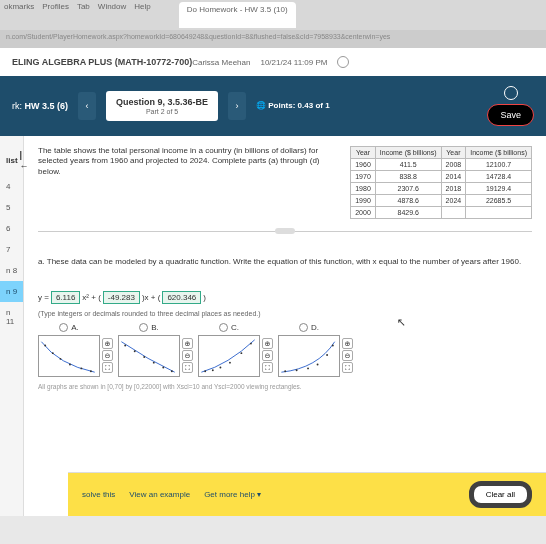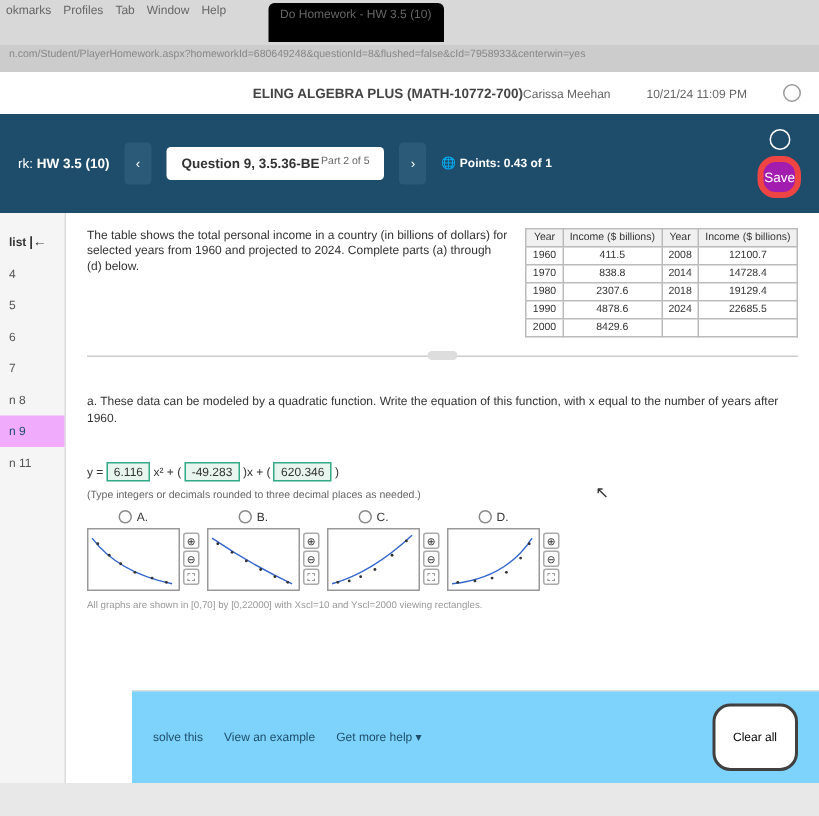--- a/index.html
+++ b/index.html
@@ -1,38 +1,38 @@
 <!DOCTYPE html>
 <html><head>
 <meta charset="utf-8">
 <style>
 *{margin:0;padding:0;box-sizing:border-box;font-family:Arial,sans-serif}
 body{width:546px;height:544px;background:#e8e8e8;overflow:hidden;font-size:9px;position:relative}
 .browser-top{background:#d8d8d8;height:30px;display:flex;padding:2px 4px;gap:8px;color:#666;font-size:8px}
 .tab-bar{display:flex;gap:4px;margin-left:20px}
-.tab{background:#000000;padding:3px 8px;border-radius:4px 4px 0 0;font-size:8px}
+.tab{background:#ffffff;padding:3px 8px;border-radius:4px 4px 0 0;font-size:8px}
 .url-bar{background:#ccc;height:18px;padding:3px 6px;font-size:7px;color:#888;overflow:hidden;white-space:nowrap}
-.course-header{background:#fff;padding:8px 12px;display:flex;justify-content:flex-end;align-items:center;font-size:9px}
+.course-header{background:#fff;padding:8px 12px;display:flex;justify-content:flex-start;align-items:center;font-size:9px}
 .course-title{color:#444;font-weight:bold}
-.user-info{display:flex;gap:24px;align-items:center;color:#666;font-size:8px}
+.user-info{display:flex;gap:10px;align-items:center;color:#666;font-size:8px}
 .clock{width:12px;height:12px;border:1px solid #999;border-radius:50%}
 .hw-header{background:#1e4d6b;color:#fff;padding:10px 12px;display:flex;align-items:center;gap:10px}
 .hw-left{flex:0 0 auto;font-size:9px}
-.q-box{background:#fff;color:#333;padding:6px 10px;border-radius:3px;text-align:center;display:flex;flex-direction:row;gap:1px}
+.q-box{background:#fff;color:#333;padding:6px 10px;border-radius:3px;text-align:center;display:flex;flex-direction:column;gap:1px}
 .q-title{font-weight:bold;font-size:9px}
 .q-sub{font-size:7px;color:#666}
 .nav-arrow{background:#2a5a78;color:#fff;width:18px;height:28px;display:flex;align-items:center;justify-content:center;border-radius:3px;cursor:pointer}
 .score-box{flex:1;font-size:8px;line-height:1.4}
-.save-btn{background:#a21caf;border:4px solid #ef4444;color:#fff;padding:5px 0;border-radius:12px;font-size:9px;cursor:pointer}
+.save-btn{background:#000000;border:1px solid #ef4444;color:#fff;padding:5px 12px;border-radius:12px;font-size:9px;cursor:pointer}
 .gear{width:14px;height:14px;border:1px solid #fff;border-radius:50%;position:relative}
 .main{display:flex;background:#fff;height:380px}
-.sidebar{width:44px;background:#f5f5f5;border-right:1px solid #ddd;padding-top:8px}
+.sidebar{width:24px;background:#f5f5f5;border-right:1px solid #ddd;padding-top:8px}
 .side-item{padding:6px 4px;font-size:8px;color:#555;text-align:left;padding-left:6px}
 .side-item.list{font-weight:bold;color:#333;display:flex;align-items:center;gap:2px}
-.side-item.active{background:#f0abfc;color:#1e4d6b}
+.side-item.active{background:#7dd3fc;color:#1e4d6b}
 .content{flex:1;padding:10px 14px;font-size:8px;color:#333;position:relative}
 .top-row{display:flex;gap:12px;margin-bottom:12px}
 .instructions{flex:1;line-height:1.3;font-size:8px}
 .data-table{border-collapse:collapse;font-size:7px}
 .data-table th,.data-table td{border:1px solid #bbb;padding:2px 4px;text-align:center}
 .data-table th{background:#f0f0f0;font-weight:normal}
 .divider{height:1px;background:#ccc;margin:8px 0;position:relative}
 .divider::after{content:"";position:absolute;left:50%;top:-3px;width:20px;height:6px;background:#ddd;border-radius:3px;transform:translateX(-50%)}
 .part-a{margin:24px 0;line-height:1.4}
 .equation{margin:6px 0;display:flex;align-items:center;gap:2px;font-size:8px}
@@ -42,23 +42,23 @@
 .options{display:flex;gap:18px;margin-top:6px;align-items:flex-start}
 .option{display:flex;flex-direction:column;align-items:center;gap:3px}
 .opt-label{display:flex;align-items:center;gap:3px;font-size:8px}
 .radio{width:9px;height:9px;border:1px solid #888;border-radius:50%}
 .graph{width:62px;height:42px;border:1px solid #999;background:#fff;position:relative}
 .graph-tools{display:flex;flex-direction:column;gap:1px;position:absolute;right:-14px;top:2px}
 .tool{width:11px;height:11px;border:1px solid #aaa;border-radius:2px;display:flex;align-items:center;justify-content:center;font-size:7px;background:#fff;cursor:pointer}
 .graph svg{width:100%;height:100%}
 .graph-note{font-size:6.5px;color:#999;margin-top:6px}
 .cursor{position:absolute;top:180px;right:140px;font-size:11px}
-.footer{position:absolute;bottom:0;left:44px;right:0;padding:8px 14px;display:flex;align-items:center;gap:14px;font-size:8px;border-top:1px solid #ddd;background:#7dd3fc}
+.footer{position:absolute;bottom:0;left:44px;right:0;padding:8px 14px;display:flex;align-items:center;gap:14px;font-size:8px;border-top:1px solid #ddd;background:#fde047}
 .footer-link{color:#1e4d6b;cursor:pointer}
-.clear-btn{margin-left:auto;padding:16px 12px;border:2px solid #404040;border-radius:12px;background:#fff;cursor:pointer;font-size:8px}
+.clear-btn{margin-left:auto;padding:4px 12px;border:5px solid #404040;border-radius:12px;background:#fff;cursor:pointer;font-size:8px}
 .check-btn{padding:5px 12px;border-radius:12px;background:#e89090;color:#fff;font-size:8px;cursor:pointer;border:none}
 .collapse{font-size:9px}
 </style>
 </head>
 <body>
 
 <div class="browser-top">
   <span>okmarks</span>
     <span>Profiles</span>
     <span>Tab</span>
@@ -73,21 +73,21 @@
 <div class="course-header">
   <span class="course-title">ELING ALGEBRA PLUS (MATH-10772-700)</span>
   <div class="user-info">
     <span>Carissa Meehan</span>
     <span>10/21/24 11:09 PM</span>
     <span class="clock"></span>
   </div>
 </div>
 
 <div class="hw-header">
-  <div class="hw-left"><span>rk:</span> <b>HW 3.5 (10)</b></div>
+  <div class="hw-left"><span>rk:</span> <b>HW 3.5 (6)</b></div>
   <div class="nav-arrow">‹</div>
   <div class="q-box">
     <span class="q-title">Question 9, 3.5.36-BE</span>
     <span class="q-sub">Part 2 of 5</span>
   </div>
   <div class="nav-arrow">›</div>
   <div class="score-box">
     <div>🌐 <b>Points: 0.43 of 1</b></div>
   </div>
   <div style="display:flex;flex-direction:column;align-items:center;gap:4px">

